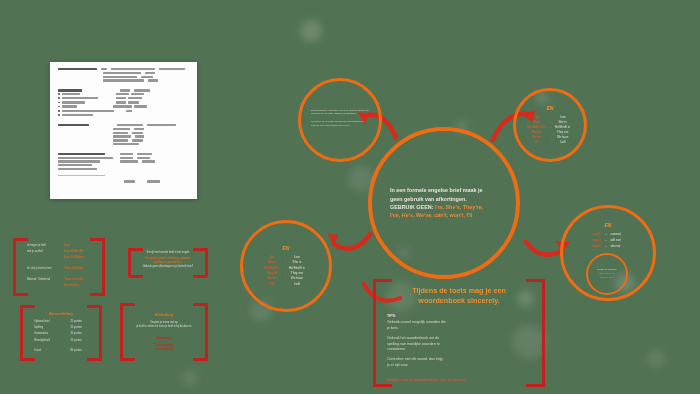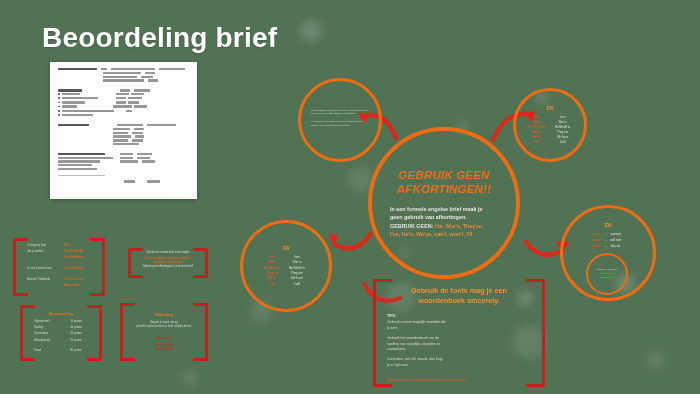--- a/index.html
+++ b/index.html
@@ -116,21 +116,20 @@
   <div class="bokeh" style="left:517px;top:290px;width:17px;height:17px;"></div>
   <div class="bokeh b2" style="left:512px;top:325px;width:34px;height:34px;"></div>
   <div class="bokeh" style="left:615px;top:273px;width:20px;height:20px;"></div>
   <div class="bokeh b2" style="left:455px;top:120px;width:14px;height:14px;"></div>
   <div class="bokeh" style="left:536px;top:92px;width:12px;height:12px;"></div>
   <div class="bokeh b2" style="left:398px;top:247px;width:12px;height:12px;"></div>
   <div class="bokeh b2" style="left:250px;top:300px;width:22px;height:22px;"></div>
   <div class="bokeh b2" style="left:647px;top:350px;width:18px;height:18px;"></div>
   <div class="bokeh b2" style="left:182px;top:370px;width:16px;height:16px;"></div>
 
-  <div id="title">Beoordeling brief</div>
 
   <div id="doc">
     <div class="docline">
         <span class="dk dark" style="width:30%"></span>
         <span class="dk" style="width:4%"></span>
         <span class="dk" style="width:34%"></span>
         <span class="dk" style="width:20%"></span>
       </div>
     <div class="docline" style="padding-left:34%">
         <span class="dk" style="width:44%"></span>
@@ -297,21 +296,20 @@
             <span class="pc l">I'll</span>
             <span class="pc a">→</span>
             <span class="pc r">I will</span>
           </div>
       </div>
     </div>
   </div>
 
   <div class="circ" id="c-main">
     <div class="circ-inner">
-      <div class="hd">GEBRUIK GEEN AFKORTINGEN!!</div>
       <div class="bd">
         <span>In een formele engelse brief maak je</span><br>
         <span>geen gebruik van afkortingen.</span><br>
         <span>GEBRUIK GEEN:</span><span class="hi"> I'm, She's, They're,</span><br>
         <span class="hi">I've, He's, We've, can't, won't, I'll</span>
       </div>
     </div>
   </div>
 
   <div class="circ" id="c-bl">
@@ -381,21 +379,21 @@
         <span>Schrijf de woorden</span><br>
         <span class="o">altijd voluit in je</span><br>
         <span class="o">formele brief!</span>
       </div>
     </div>
   </div>
 
   <div class="brk" id="bk-main">
     <div class="inner">
       <div class="ttl">
-        <span>Gebruik de toets mag je een</span><br>
+        <span>Tijdens de toets mag je een</span><br>
         <span>woordenboek sincerely.</span>
       </div>
       <div class="tipshead">TIPS:</div>
       <div class="tip">
         <span>Gebruik zoveel mogelijk woorden die</span><br>
         <span>je kent.</span>
       </div>
       <div class="tip">
         <span>Gebruik het woordenboek om de</span><br>
         <span>spelling van moeilijke woorden te</span><br>

